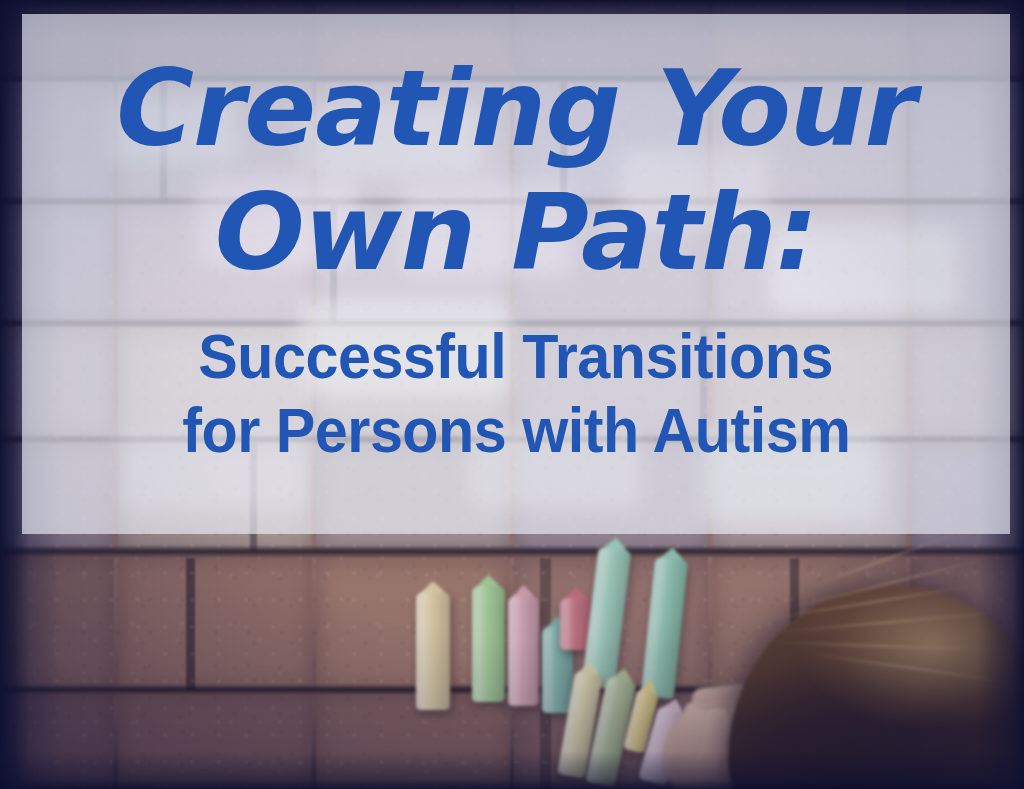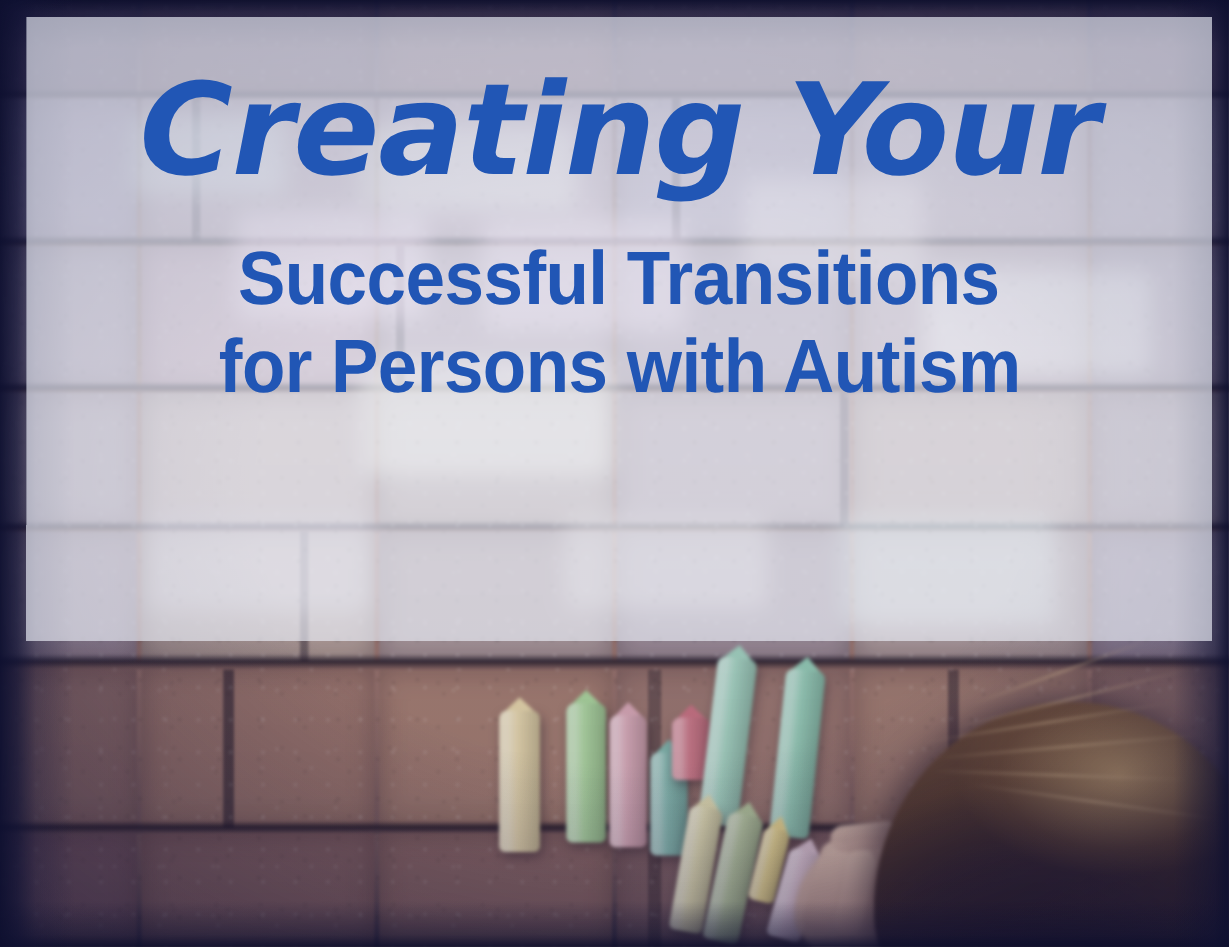--- a/index.html
+++ b/index.html
@@ -366,17 +366,18 @@
       <div class="hair-strand" style="right:60px;bottom:228px;width:160px;transform:rotate(-20deg);"></div>
     </div>
 
     <div class="softfocus"></div>
     <div class="colorwash"></div>
     <div class="vignette"></div>
   </div>
 
   <div class="overlay-panel">
     <div class="title-line l1">Creating Your</div>
+    <div class="title-line l2">Own Path:</div>
     <div class="subtitle-line s1">Successful Transitions</div>
     <div class="subtitle-line s2">for Persons with Autism</div>
   </div>
 
 </div>
 
 </body></html>

